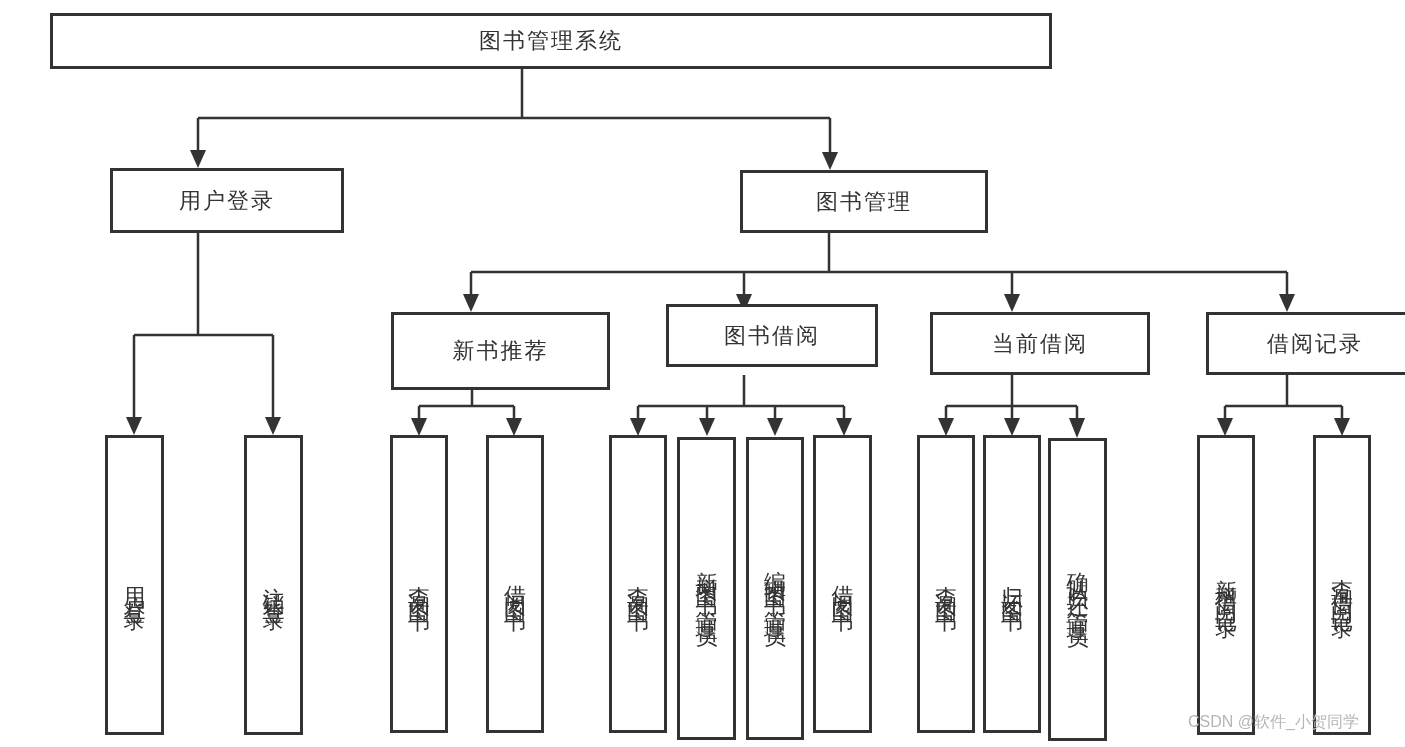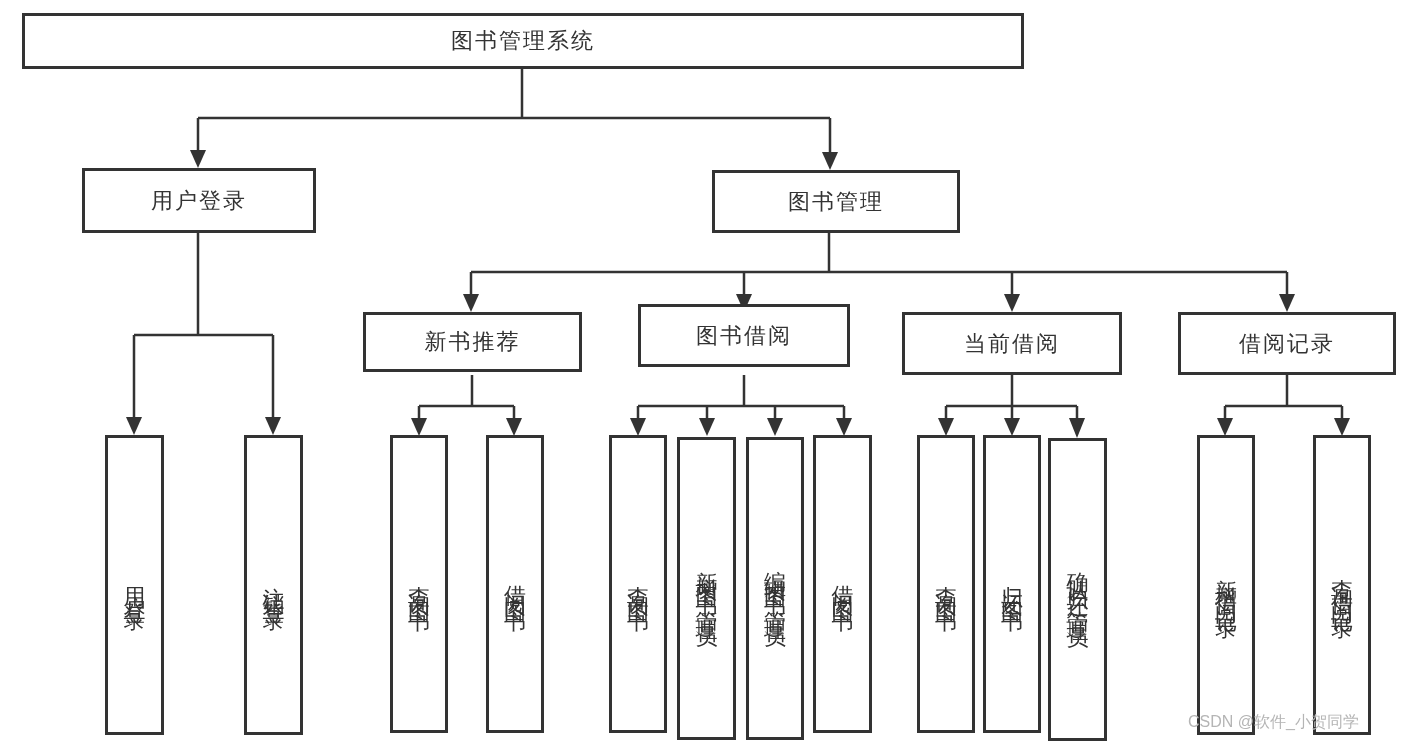--- a/index.html
+++ b/index.html
@@ -22,20 +22,21 @@
     position: absolute;
     box-sizing: border-box;
     border: 3px solid #333333;
     background: #ffffff;
     display: flex;
     align-items: center;
     justify-content: center;
     font-size: 22px;
     letter-spacing: 2px;
     white-space: nowrap;
+    margin-left: 28px;
   }
   .vbox {
     position: absolute;
     box-sizing: border-box;
     border: 3px solid #333333;
     background: #ffffff;
     display: flex;
     align-items: center;
     justify-content: center;
   }
@@ -122,21 +123,21 @@
     <span>图书管理系统</span>
   </div>
 
   <div class="hbox" style="left:82px; top:168px; width:234px; height:65px;">
     <span>用户登录</span>
   </div>
   <div class="hbox" style="left:712px; top:170px; width:248px; height:63px;">
     <span>图书管理</span>
   </div>
 
-  <div class="hbox" style="left:363px; top:312px; width:219px; height:60px;">
+  <div class="hbox" style="left:363px; top:312px; width:219px; height:78px;">
     <span>新书推荐</span>
   </div>
   <div class="hbox" style="left:638px; top:304px; width:212px; height:63px;">
     <span>图书借阅</span>
   </div>
   <div class="hbox" style="left:902px; top:312px; width:220px; height:63px;">
     <span>当前借阅</span>
   </div>
   <div class="hbox" style="left:1178px; top:312px; width:218px; height:63px;">
     <span>借阅记录</span>

